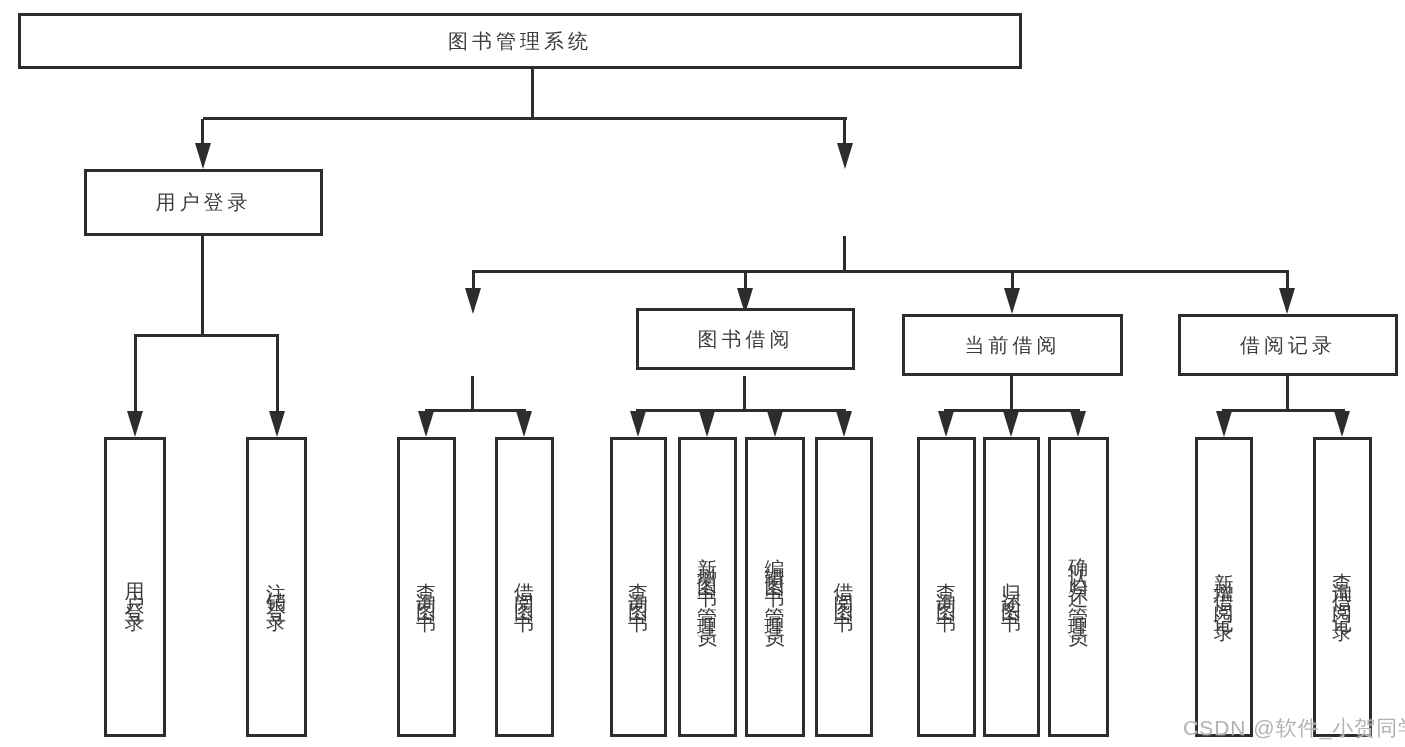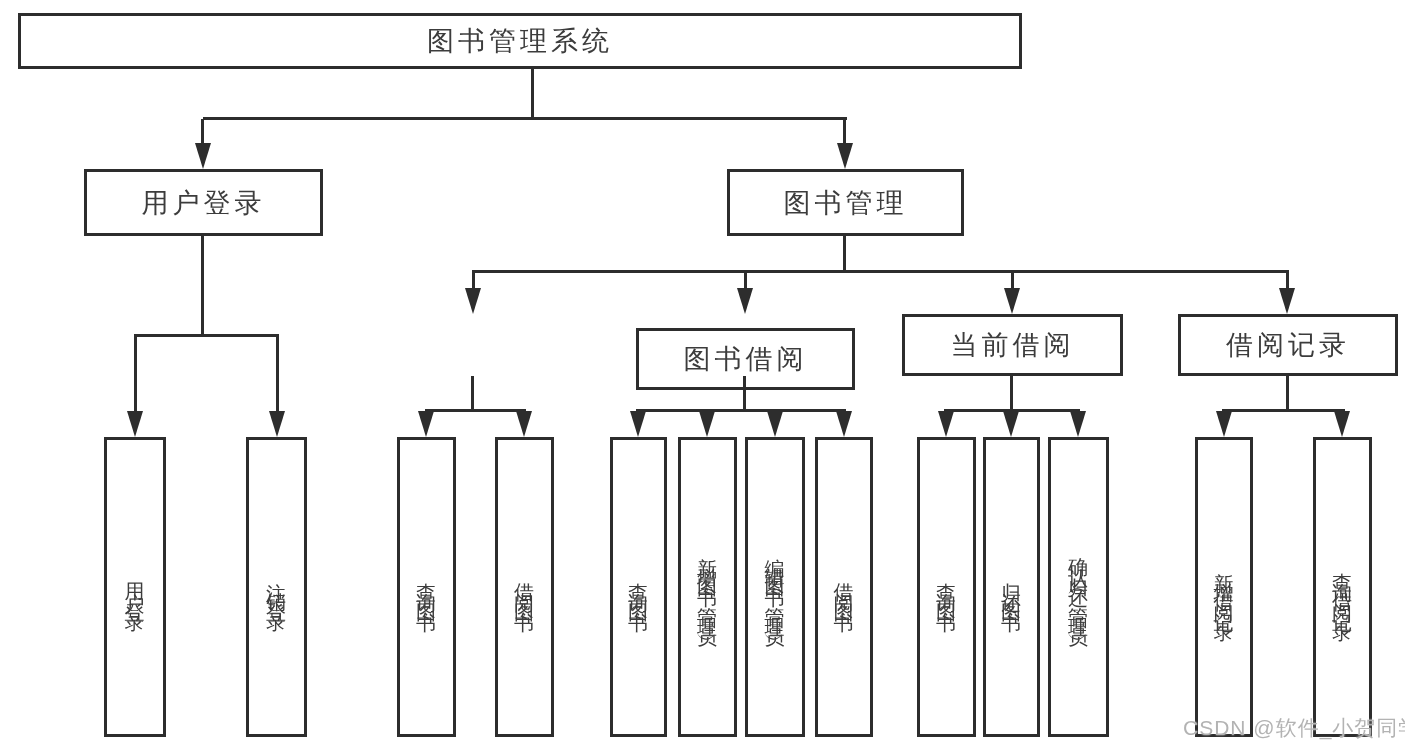--- a/index.html
+++ b/index.html
@@ -14,21 +14,21 @@
     position:absolute;
     box-sizing:border-box;
     background:#ffffff;
     border:3px solid #2d2d2d;
     display:flex;
     align-items:center;
     justify-content:center;
     color:#3c3c3c;
   }
   .hlabel{
-    font-size:27px;
+    font-size:20px;
     letter-spacing:4px;
     white-space:nowrap;
     color:#3c3c3c;
   }
   .leaf{
     top:437px;
     height:300px;
   }
   .vtext{
     writing-mode:vertical-rl;
@@ -76,43 +76,40 @@
   <div class="vline" style="left:531px;top:69px;height:49px"></div>
   <div class="hline" style="left:203px;top:117px;width:644px"></div>
   <div class="vline" style="left:201px;top:119px;height:26px"></div>
   <div class="vline" style="left:843px;top:119px;height:26px"></div>
   <div class="arrowhead" style="left:195px;top:143px"></div>
   <div class="arrowhead" style="left:837px;top:143px"></div>
 
   <div class="box" style="left:84px;top:169px;width:239px;height:67px">
     <span class="hlabel">用户登录</span>
   </div>
-  <div class="box" style="left:727px;top:169px;width:237px;height:67px">
-    <span class="hlabel">图书管理</span>
-  </div>
 
   <div class="vline" style="left:201px;top:236px;height:99px"></div>
   <div class="hline" style="left:134px;top:334px;width:145px"></div>
   <div class="vline" style="left:134px;top:336px;height:77px"></div>
   <div class="vline" style="left:276px;top:336px;height:77px"></div>
   <div class="arrowhead" style="left:127px;top:411px"></div>
   <div class="arrowhead" style="left:269px;top:411px"></div>
 
   <div class="vline" style="left:843px;top:236px;height:35px"></div>
   <div class="hline" style="left:472px;top:270px;width:817px"></div>
   <div class="vline" style="left:472px;top:272px;height:18px"></div>
   <div class="vline" style="left:744px;top:272px;height:18px"></div>
   <div class="vline" style="left:1011px;top:272px;height:18px"></div>
   <div class="vline" style="left:1286px;top:272px;height:18px"></div>
   <div class="arrowhead" style="left:465px;top:288px"></div>
   <div class="arrowhead" style="left:737px;top:288px"></div>
   <div class="arrowhead" style="left:1004px;top:288px"></div>
   <div class="arrowhead" style="left:1279px;top:288px"></div>
 
-  <div class="box" style="left:636px;top:328px;width:219px;height:62px">
+  <div class="box" style="left:636px;top:308px;width:219px;height:62px">
     <span class="hlabel">图书借阅</span>
   </div>
   <div class="box" style="left:1178px;top:314px;width:220px;height:62px">
     <span class="hlabel">借阅记录</span>
   </div>
   <div class="box" style="left:902px;top:314px;width:221px;height:62px">
     <span class="hlabel">当前借阅</span>
   </div>
 
   <div class="vline" style="left:471px;top:376px;height:36px"></div>

